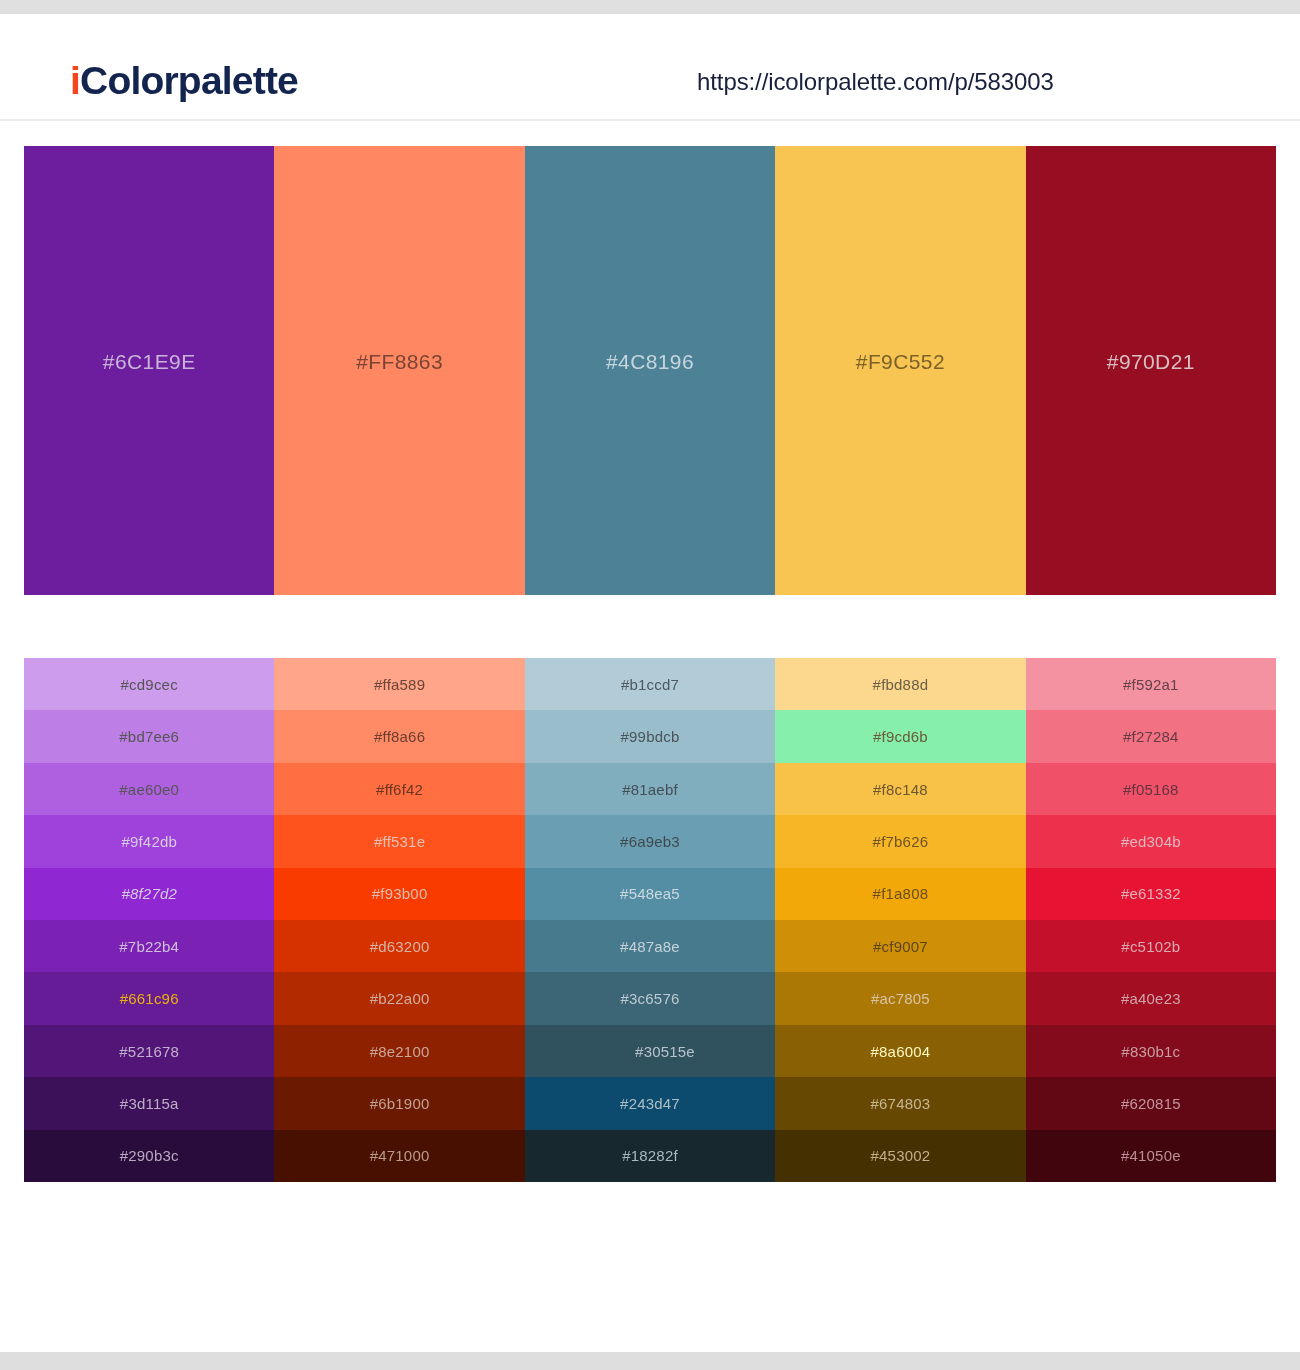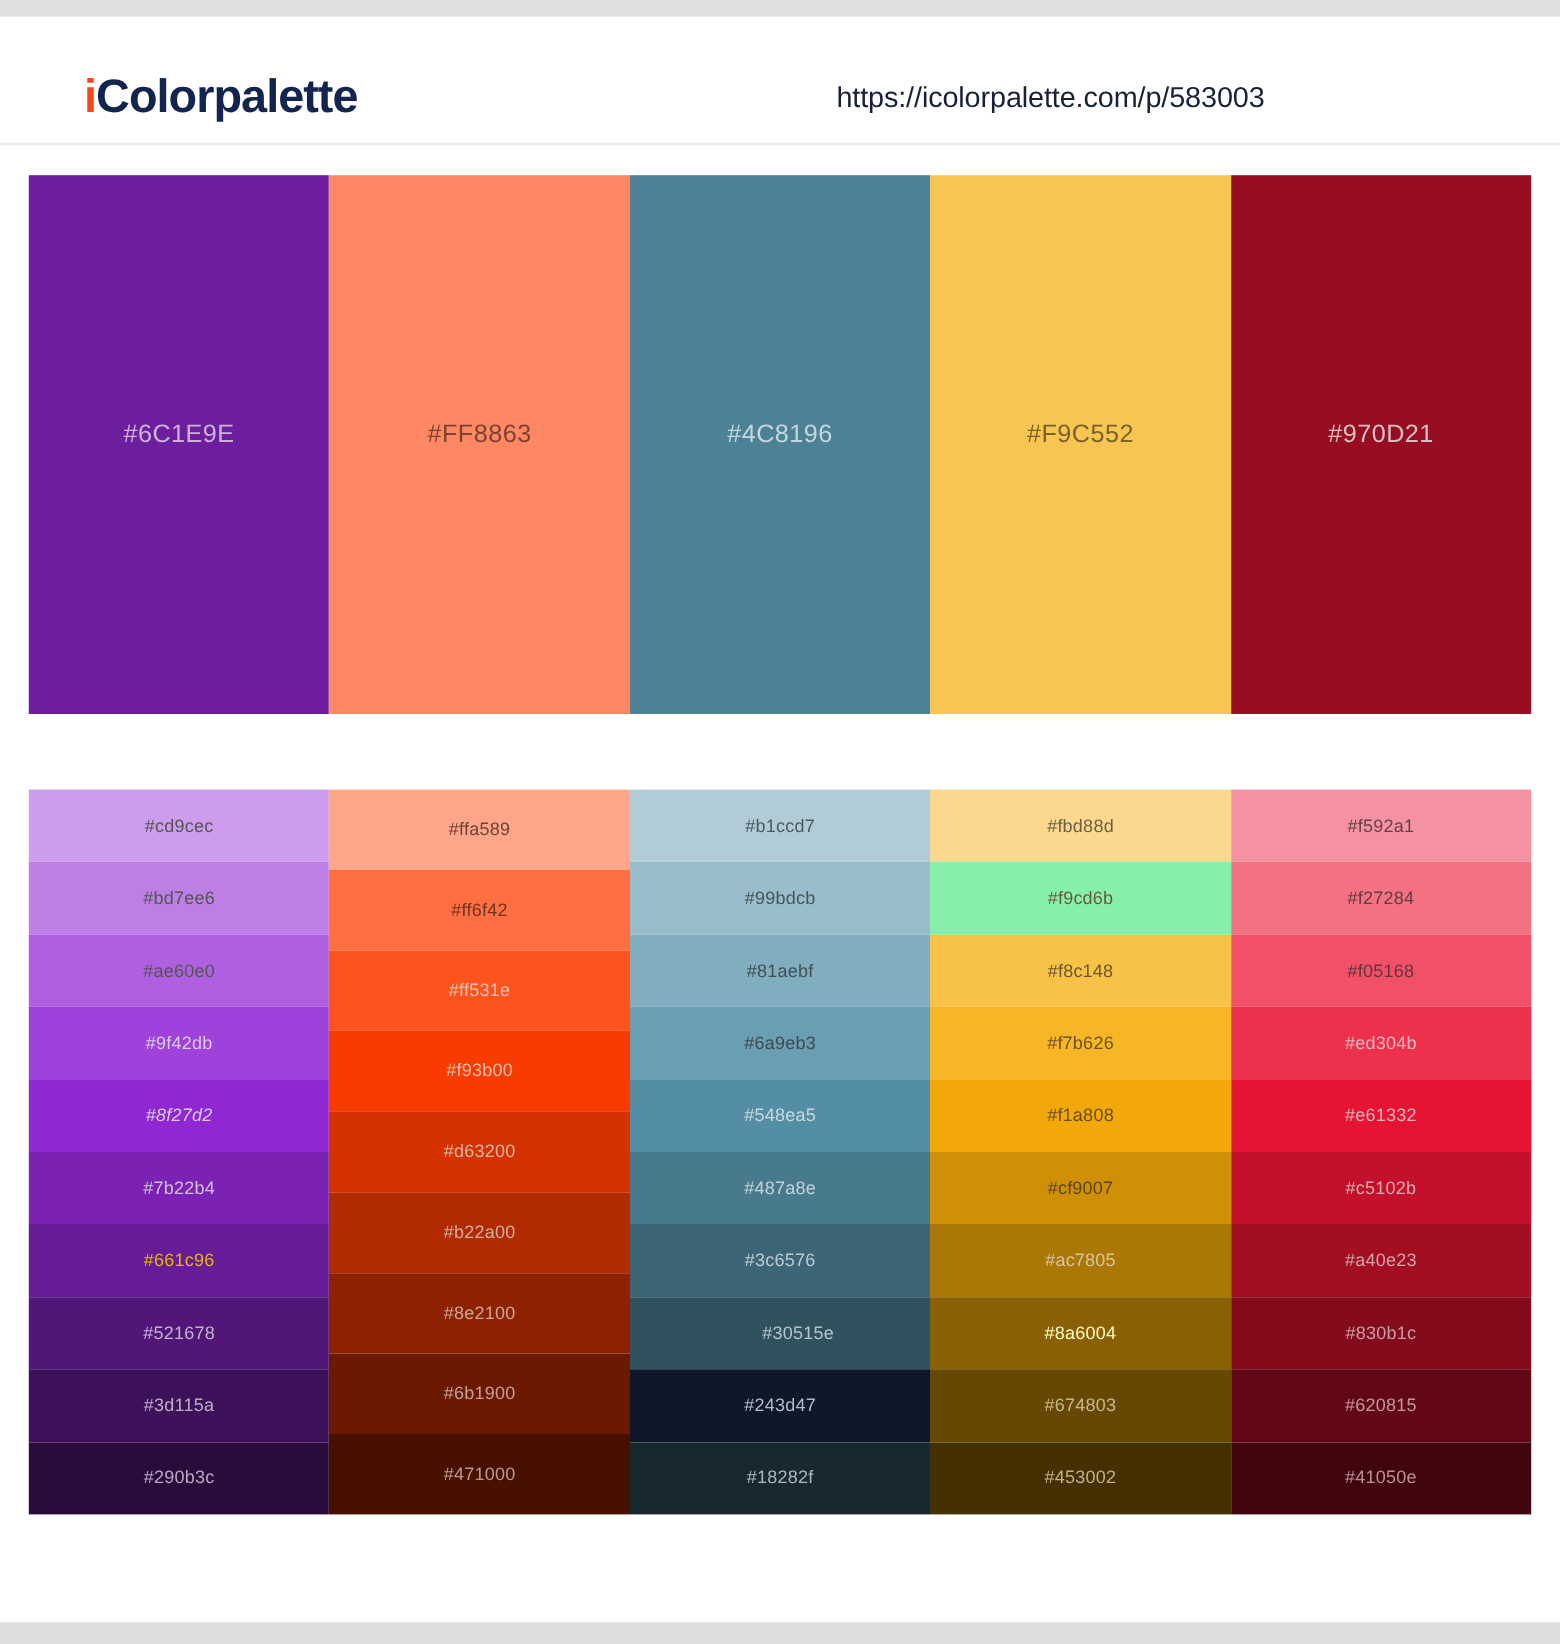--- a/index.html
+++ b/index.html
@@ -91,21 +91,21 @@
     position: relative;
     top: -9px;
   }
 
   
   .shades-grid {
     position: absolute;
     left: 24px;
     top: 658px;
     width: 1252px;
-    height: 604px;
+    height: 524px;
     display: flex;
   }
   .shade-col {
     flex: 1 1 0;
     display: flex;
     flex-direction: column;
   }
   .shade-cell {
     flex: 1 1 0;
     display: flex;
@@ -167,39 +167,40 @@
         <div class="shade-cell" style="background: rgb(159, 66, 219); color: rgb(215, 203, 226);">#9f42db</div>
         <div class="shade-cell" style="background: rgb(143, 39, 210); color: rgb(215, 203, 226); font-style: italic;">#8f27d2</div>
         <div class="shade-cell" style="background: rgb(123, 34, 180); color: rgb(207, 192, 217);">#7b22b4</div>
         <div class="shade-cell" style="background: rgb(102, 28, 150); color: #eab308;">#661c96</div>
         <div class="shade-cell" style="background: rgb(82, 22, 120); color: rgb(194, 177, 205);">#521678</div>
         <div class="shade-cell" style="background: rgb(61, 17, 90); color: rgb(189, 174, 199);">#3d115a</div>
         <div class="shade-cell" style="background: rgb(41, 11, 60); color: rgb(184, 170, 194);">#290b3c</div>
       </div>
       <div class="shade-col">
         <div class="shade-cell" style="background: rgb(255, 165, 137); color: rgb(107, 68, 54);">#ffa589</div>
+        <div class="shade-cell" style="background: rgb(255, 138, 102); color: rgb(107, 62, 45);">#ff8a66</div>
         <div class="shade-cell" style="background: rgb(255, 111, 66); color: rgb(109, 53, 34);">#ff6f42</div>
         <div class="shade-cell" style="background: rgb(255, 83, 30); color: rgb(227, 192, 178);">#ff531e</div>
         <div class="shade-cell" style="background: rgb(249, 59, 0); color: rgb(224, 188, 174);">#f93b00</div>
         <div class="shade-cell" style="background: rgb(214, 50, 0); color: rgb(216, 180, 166);">#d63200</div>
         <div class="shade-cell" style="background: rgb(178, 42, 0); color: rgb(208, 173, 160);">#b22a00</div>
         <div class="shade-cell" style="background: rgb(142, 33, 0); color: rgb(201, 167, 155);">#8e2100</div>
         <div class="shade-cell" style="background: rgb(107, 25, 0); color: rgb(194, 160, 149);">#6b1900</div>
         <div class="shade-cell" style="background: rgb(71, 16, 0); color: rgb(187, 154, 144);">#471000</div>
       </div>
       <div class="shade-col">
         <div class="shade-cell" style="background: rgb(177, 204, 215); color: rgb(78, 90, 95);">#b1ccd7</div>
         <div class="shade-cell" style="background: rgb(153, 189, 203); color: rgb(73, 85, 91);">#99bdcb</div>
         <div class="shade-cell" style="background: rgb(129, 174, 191); color: rgb(68, 79, 85);">#81aebf</div>
         <div class="shade-cell" style="background: rgb(106, 158, 179); color: rgb(63, 74, 80);">#6a9eb3</div>
         <div class="shade-cell" style="background: rgb(84, 142, 165); color: rgb(203, 216, 222);">#548ea5</div>
         <div class="shade-cell" style="background: rgb(72, 122, 142); color: rgb(196, 210, 216);">#487a8e</div>
         <div class="shade-cell" style="background: rgb(60, 101, 118); color: rgb(188, 203, 210);">#3c6576</div>
         <div class="shade-cell" style="background: rgb(48, 81, 94); color: rgb(181, 196, 203); padding-left: 30px;">#30515e</div>
-        <div class="shade-cell" style="background: #0f172a; color: rgb(174, 190, 197);">#243d47</div>
+        <div class="shade-cell" style="background: #0c4a6e; color: rgb(174, 190, 197);">#243d47</div>
         <div class="shade-cell" style="background: rgb(24, 40, 47); color: rgb(168, 184, 191);">#18282f</div>
       </div>
       <div class="shade-col">
         <div class="shade-cell" style="background: rgb(251, 216, 141); color: rgb(109, 96, 70);">#fbd88d</div>
         <div class="shade-cell" style="background: #86efac; color: rgb(107, 91, 56);">#f9cd6b</div>
         <div class="shade-cell" style="background: rgb(248, 193, 72); color: rgb(108, 87, 48);">#f8c148</div>
         <div class="shade-cell" style="background: rgb(247, 182, 38); color: rgb(109, 83, 38);">#f7b626</div>
         <div class="shade-cell" style="background: rgb(241, 168, 8); color: rgb(107, 78, 32);">#f1a808</div>
         <div class="shade-cell" style="background: rgb(207, 144, 7); color: rgb(92, 69, 28);">#cf9007</div>
         <div class="shade-cell" style="background: rgb(172, 120, 5); color: rgb(214, 196, 164);">#ac7805</div>

